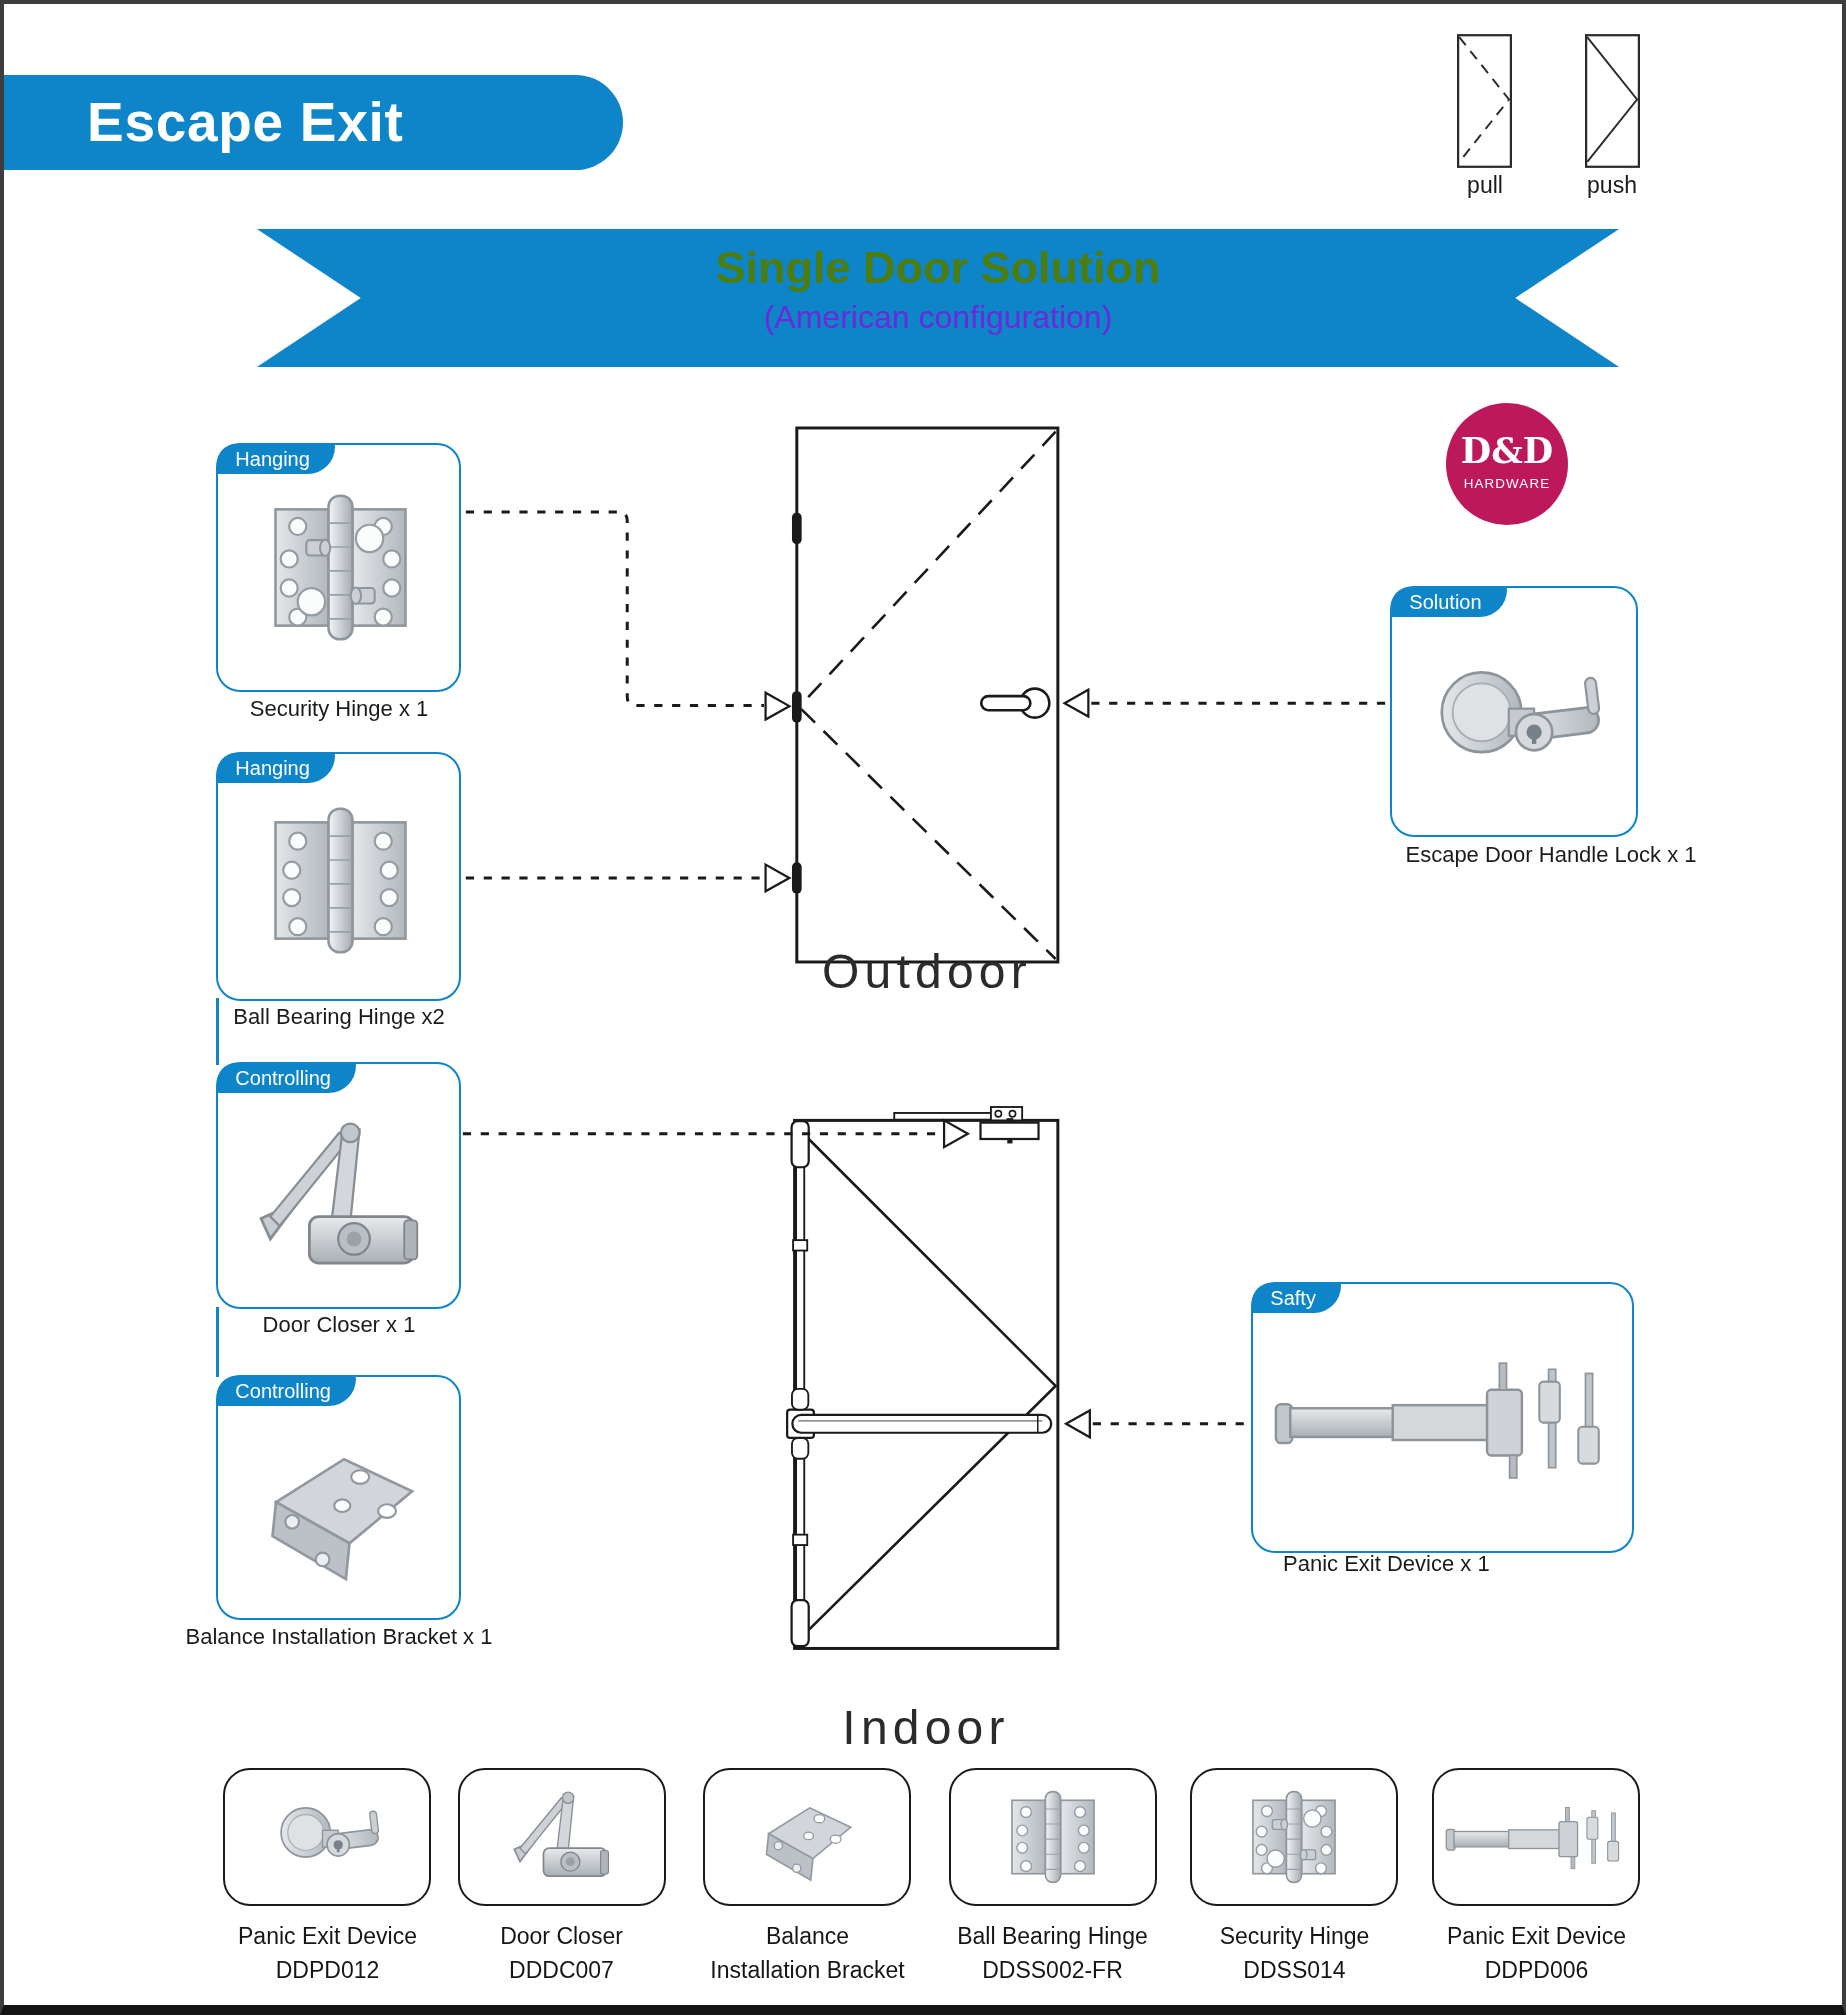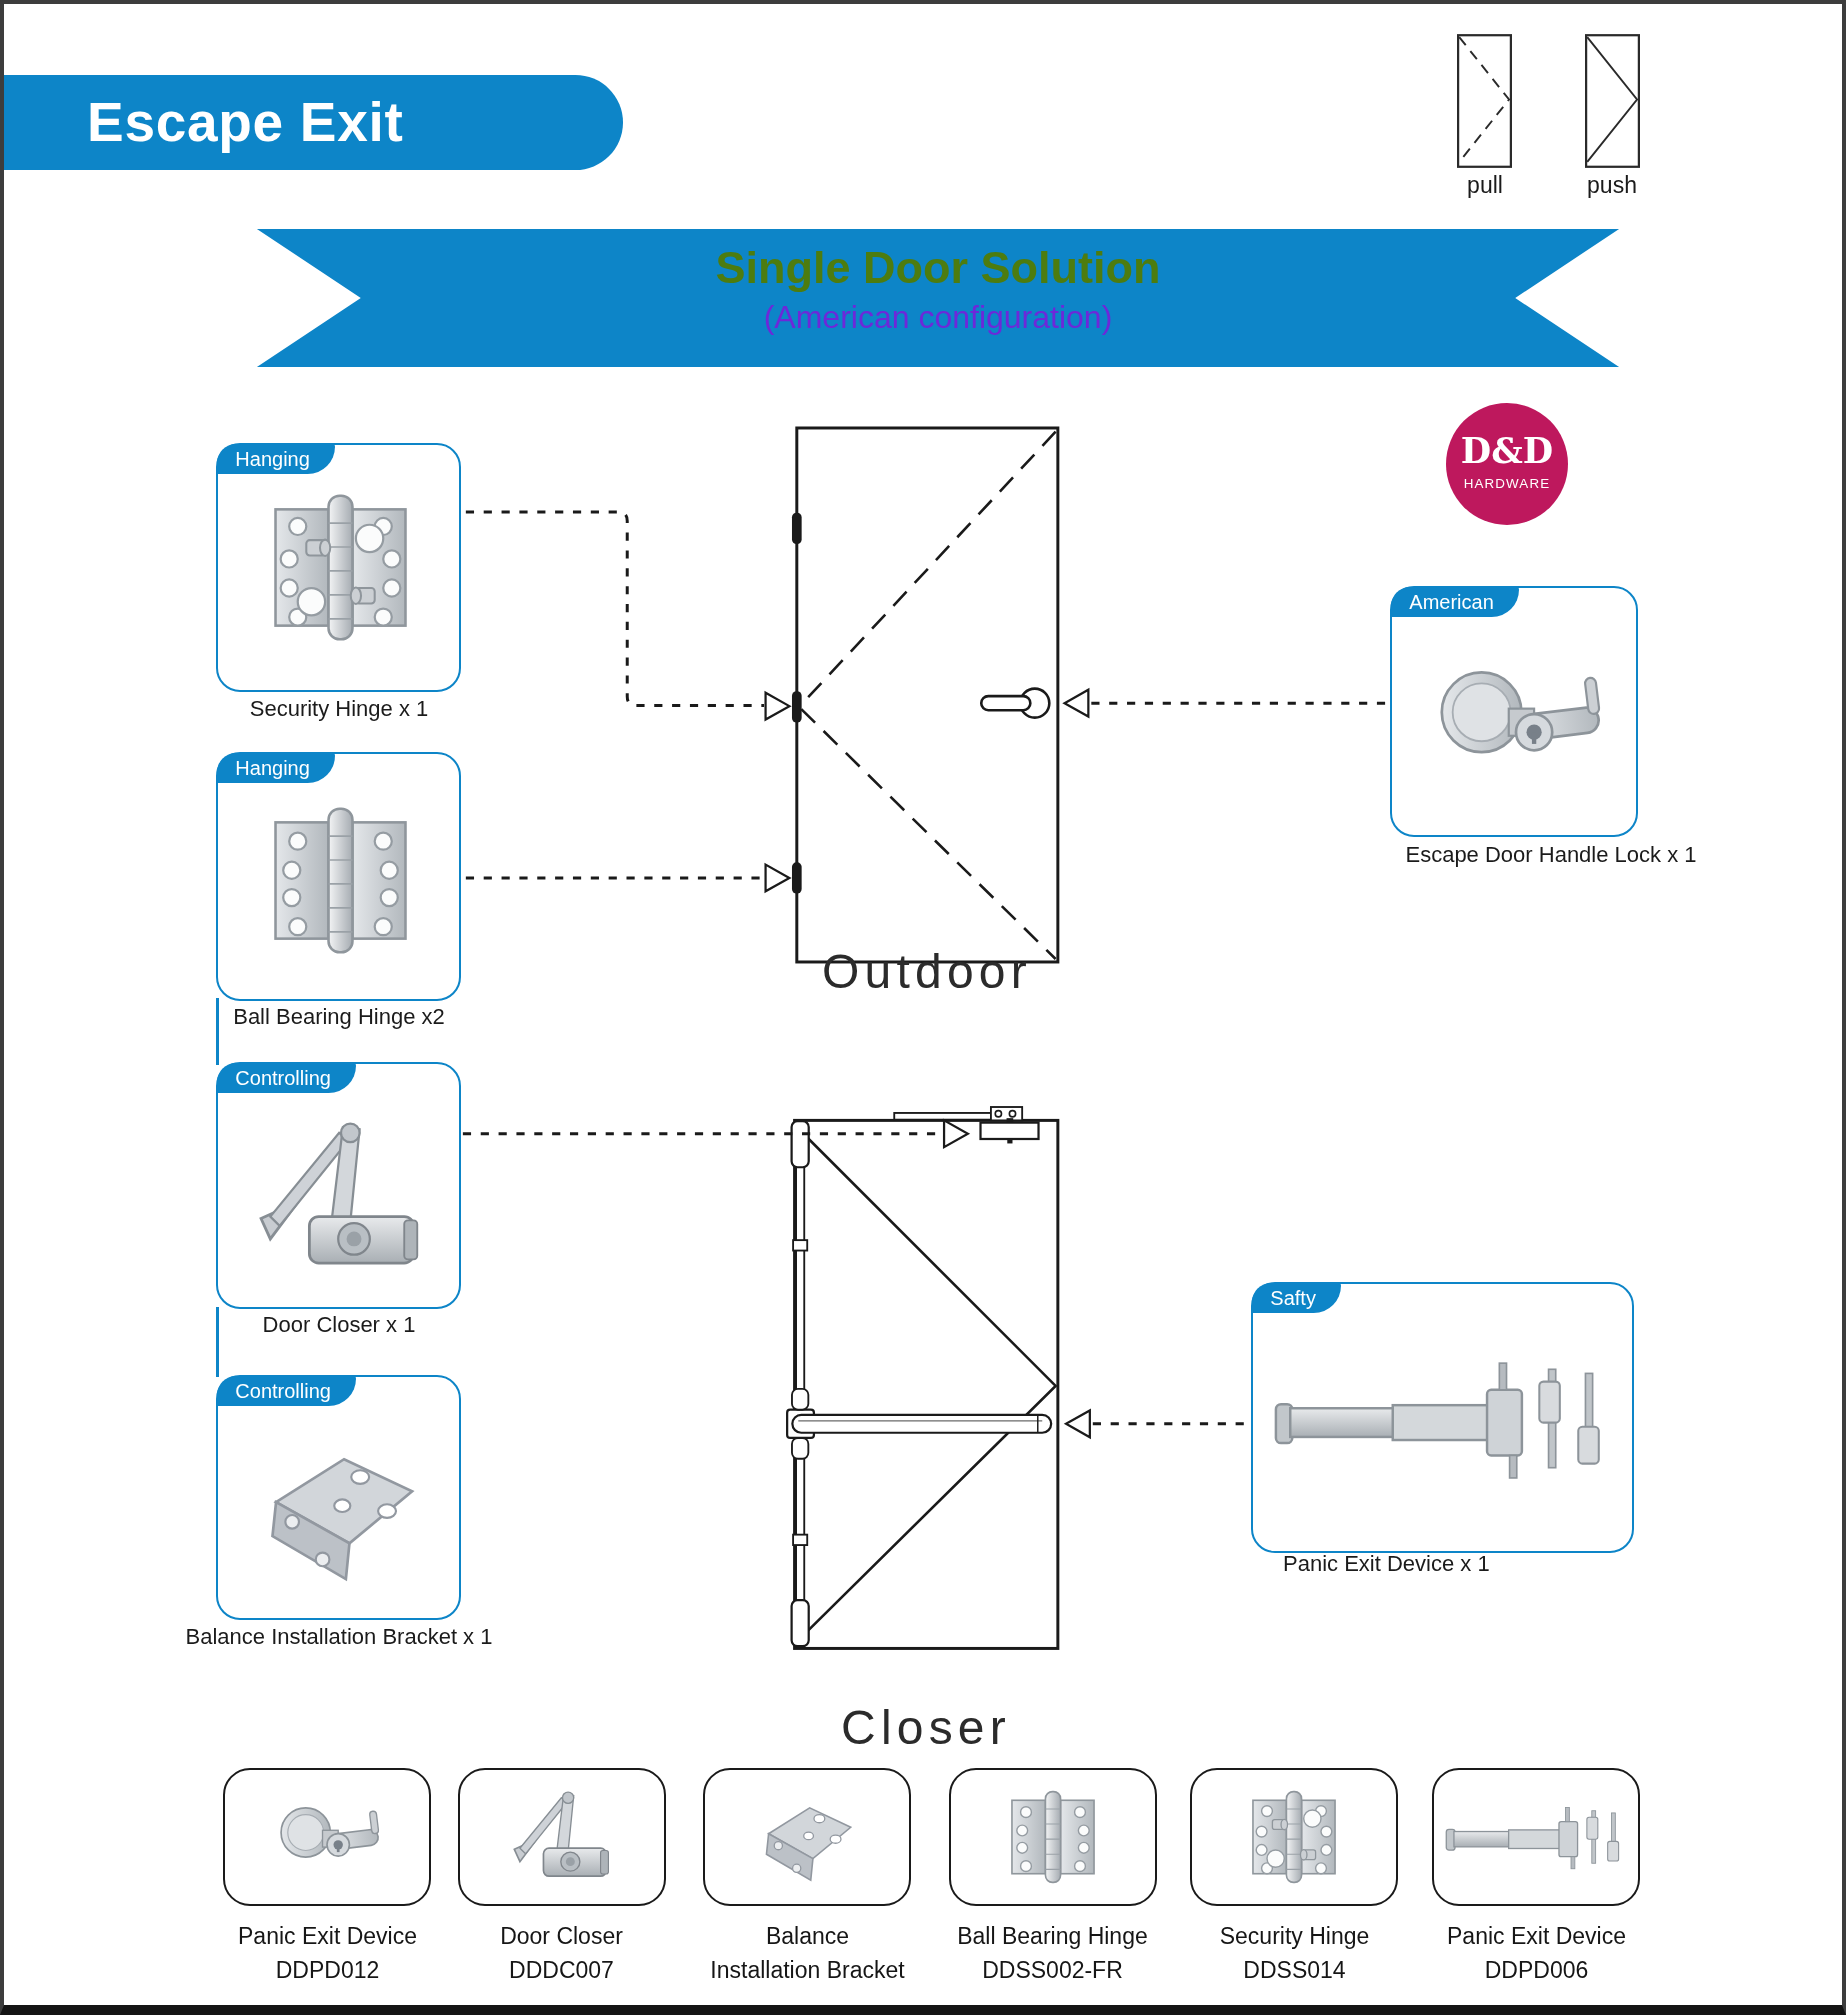--- a/index.html
+++ b/index.html
@@ -245,21 +245,21 @@
     <g fill="#fff" stroke="#1a1a1a" stroke-width="3">
       <polygon points="1024,926 1024,962 1056,944"></polygon>
       <polygon points="1024,1157 1024,1193 1056,1175"></polygon>
       <polygon points="1458,922 1458,958 1426,940"></polygon>
       <polygon points="1264,1501 1264,1537 1296,1519"></polygon>
       <polygon points="1460,1891 1460,1927 1428,1909"></polygon>
     </g>
   </svg>
 
   <div class="door-label" style="left:767px;top:940px;">Outdoor</div>
-  <div class="door-label" style="left:766px;top:1696px;">Closer</div>
+  <div class="door-label" style="left:766px;top:1696px;">Indoor</div>
 
   <div class="callout" style="left:212px;top:439px;width:245px;height:249px;">
     <div class="tab">Hanging</div>
     <svg class="prod-art" style="left:37px;top:37px;" width="171" height="171" viewBox="0 0 100 100">
         <use href="#sym-sechinge"></use>
       </svg>
   </div>
   <div class="caption center-cap" style="left:164px;top:692px;width:342px;">Security Hinge x 1</div>
 
   <div class="callout" style="left:212px;top:748px;width:245px;height:249px;">
@@ -284,21 +284,21 @@
 
   <div class="callout" style="left:212px;top:1371px;width:245px;height:245px;">
     <div class="tab">Controlling</div>
     <svg class="prod-art" style="left:33px;top:41px;" width="179" height="179" viewBox="0 0 100 100">
         <use href="#sym-bracket"></use>
       </svg>
   </div>
   <div class="caption center-cap" style="left:164px;top:1620px;width:342px;">Balance Installation Bracket x 1</div>
 
   <div class="callout" style="left:1386px;top:582px;width:248px;height:251px;">
-    <div class="tab">American</div>
+    <div class="tab">Solution</div>
     <svg class="prod-art" style="left:26px;top:41px;" width="196" height="181" viewBox="0 0 100 100">
         <use href="#sym-handle"></use>
       </svg>
   </div>
   <div class="caption center-cap" style="left:1376px;top:838px;width:342px;">Escape Door Handle Lock  x 1</div>
 
   <div class="callout" style="left:1247px;top:1278px;width:383px;height:271px;">
     <div class="tab">Safty</div>
     <svg class="prod-art" style="left:16.4px;top:73px;" width="350" height="123" viewBox="0 0 170 60">
         <use href="#sym-panic"></use>

